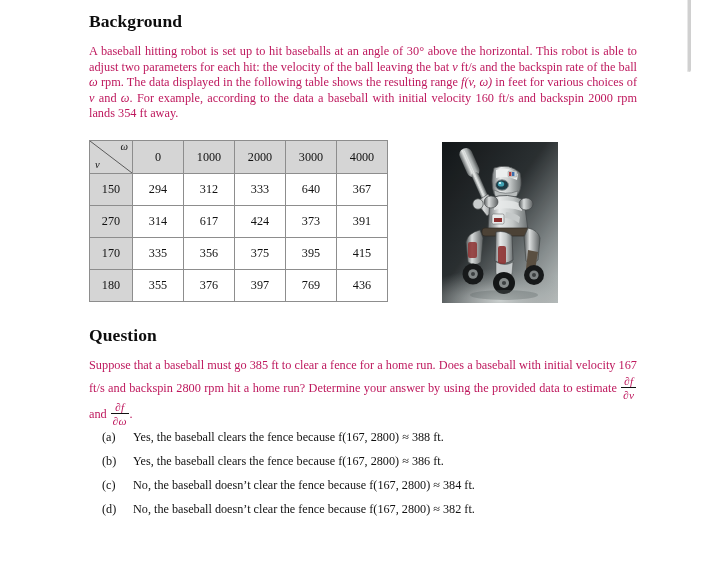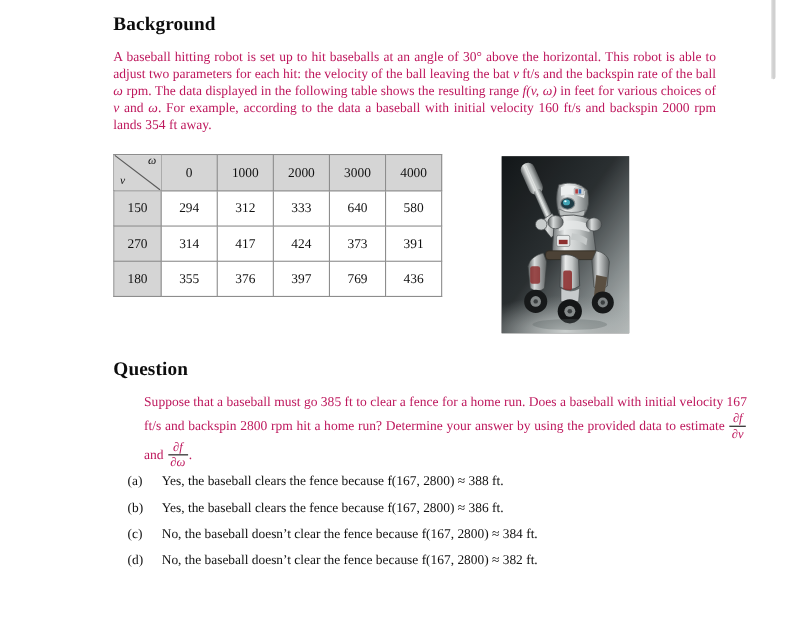--- a/index.html
+++ b/index.html
@@ -14,21 +14,21 @@
     position: relative;
     overflow: hidden;
     font-family: "Liberation Serif", "DejaVu Serif", serif;
     color: #1a1a1a;
     -webkit-font-smoothing: antialiased;
   }
 
   
   .page {
     position: absolute;
-    left: 14px; top: 0;
+    left: 0; top: 0;
     width: 698px;
     height: 564px;
   }
   .content {
     position: absolute;
     left: 89px;
     top: 0;
     width: 548px;
   }
 
@@ -52,21 +52,21 @@
     left: 0;
     width: 548px;
     font-size: 12.3px;
     line-height: 15.6px;
     text-align: justify;
     text-justify: inter-word;
     color: #be185d;
     margin: 0;
   }
   #para-background { top: 44px; }
-  #para-question   { top: 358px; margin-left: 28px; }
+  #para-question   { top: 358px; }
 
   .mvar   { font-style: italic; font-family: "Liberation Serif", "DejaVu Serif", serif; }
   .nowrap { white-space: nowrap; }
 
   
   .frac {
     display: inline-block;
     vertical-align: -0.52em;
     text-align: center;
     font-size: 11.4px;
@@ -237,29 +237,37 @@
             <th>4000</th>
           </tr>
         </thead>
         <tbody>
           <tr>
             <td class="rowhead">150</td>
             <td>294</td>
             <td>312</td>
             <td>333</td>
             <td>640</td>
-            <td>580</td>
+            <td>367</td>
           </tr>
           <tr>
             <td class="rowhead">270</td>
             <td>314</td>
-            <td>417</td>
+            <td>617</td>
             <td>424</td>
             <td>373</td>
             <td>391</td>
+          </tr>
+          <tr>
+            <td class="rowhead">170</td>
+            <td>335</td>
+            <td>356</td>
+            <td>375</td>
+            <td>395</td>
+            <td>415</td>
           </tr>
           <tr>
             <td class="rowhead">180</td>
             <td>355</td>
             <td>376</td>
             <td>397</td>
             <td>769</td>
             <td>436</td>
           </tr>
         </tbody>

